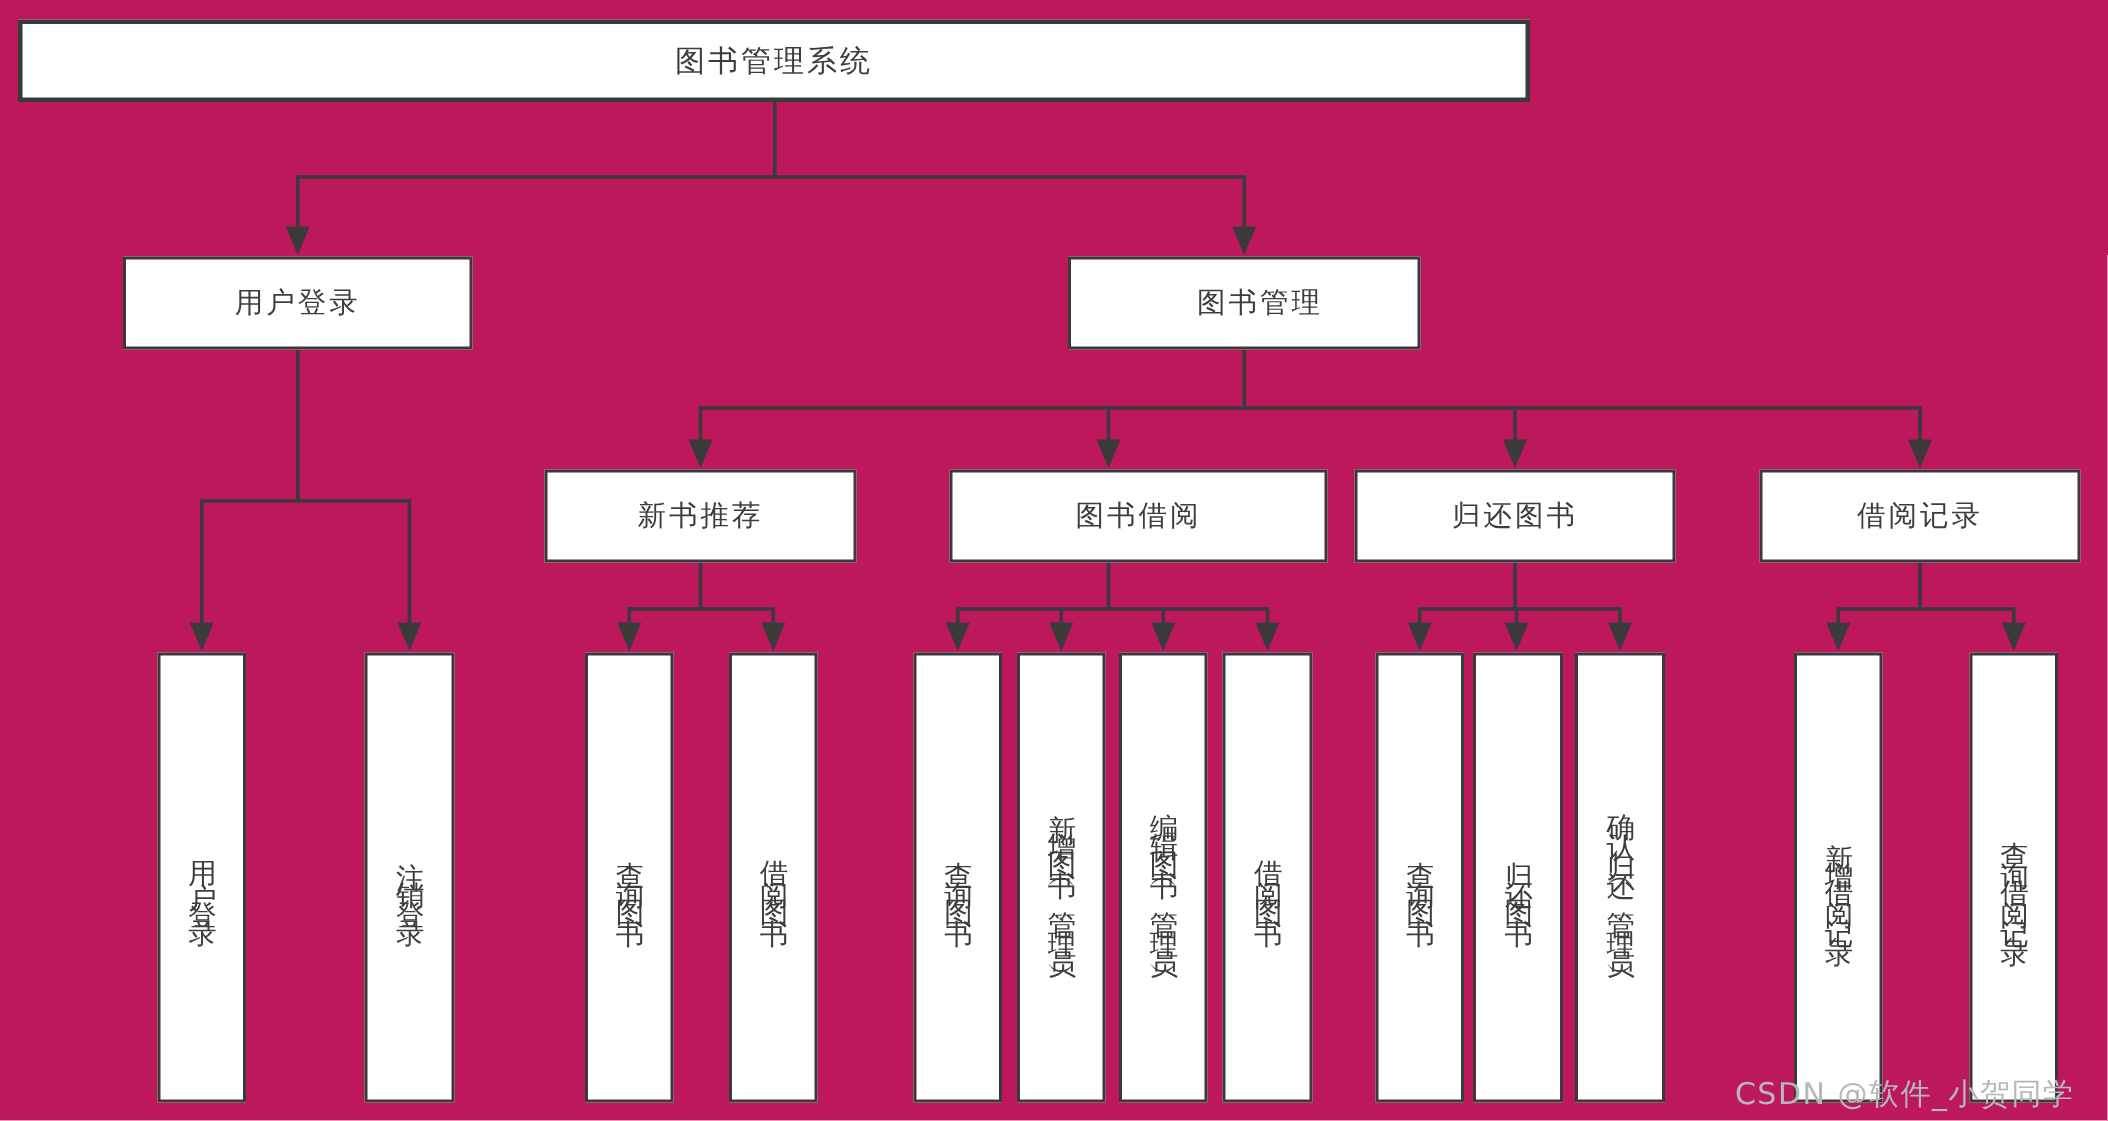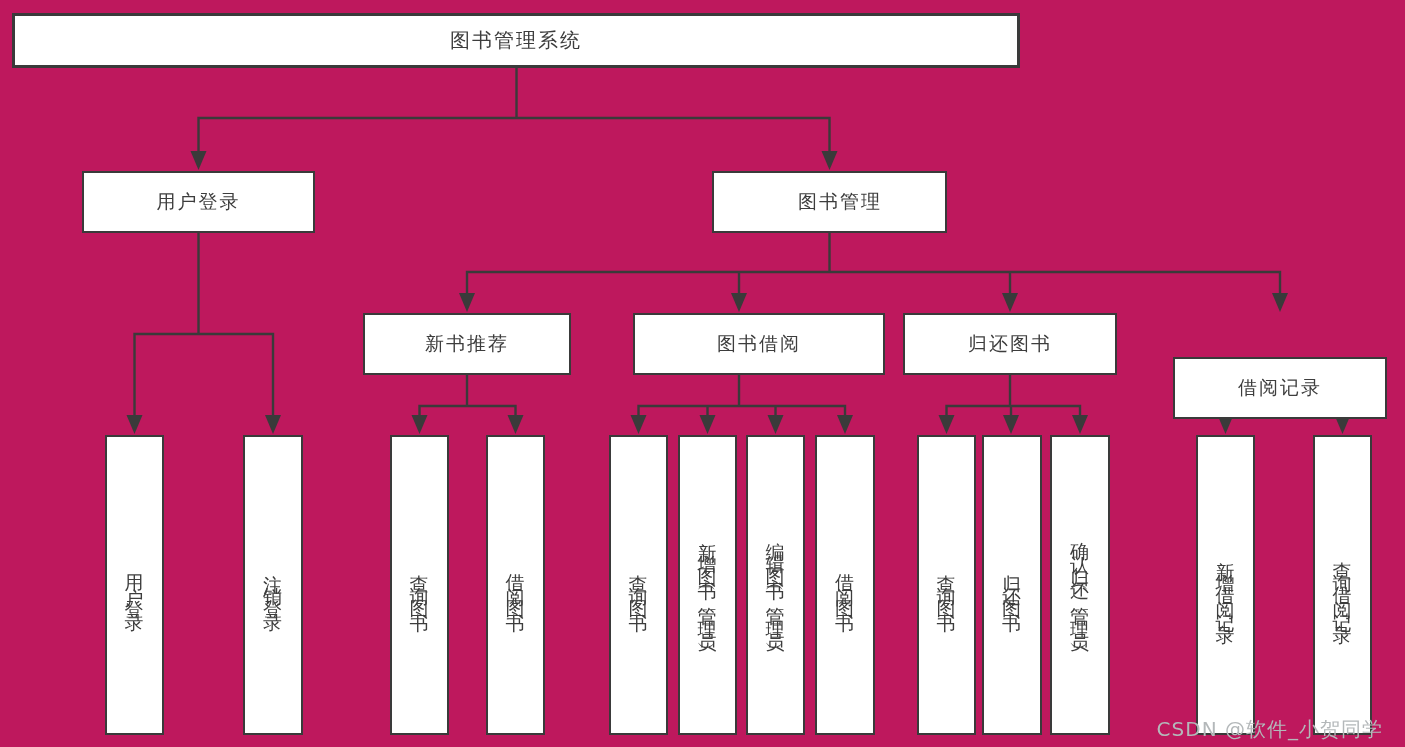--- a/index.html
+++ b/index.html
@@ -94,21 +94,21 @@
   </svg>
 
   <div class="box h root" style="left:12px; top:13px; width:1008px; height:55px;">图书管理系统</div>
 
   <div class="box h" style="left:82px; top:171px; width:233px; height:62px;">用户登录</div>
   <div class="box h" style="left:712px; top:171px; width:235px; height:62px;padding-left:21px;">图书管理</div>
 
   <div class="box h" style="left:363px; top:313px; width:208px; height:62px;">新书推荐</div>
   <div class="box h" style="left:633px; top:313px; width:252px; height:62px;">图书借阅</div>
   <div class="box h" style="left:903px; top:313px; width:214px; height:62px;">归还图书</div>
-  <div class="box h" style="left:1173px; top:313px; width:214px; height:62px;margin-top:44px;">借阅记录</div>
+  <div class="box h" style="left:1173px; top:313px; width:214px; height:62px;">借阅记录</div>
 
   <div class="box v" style="left:105px; top:435px; width:59px; height:300px;">用户登录</div>
   <div class="box v" style="left:243px; top:435px; width:60px; height:300px;">注销登录</div>
 
   <div class="box v" style="left:390px; top:435px; width:59px; height:300px;">查询图书</div>
   <div class="box v" style="left:486px; top:435px; width:59px; height:300px;">借阅图书</div>
 
   <div class="box v" style="left:609px; top:435px; width:59px; height:300px;">查询图书</div>
   <div class="box v" style="left:678px; top:435px; width:59px; height:300px;">新增图书（管理员）</div>
   <div class="box v" style="left:746px; top:435px; width:59px; height:300px;">编辑图书（管理员）</div>

